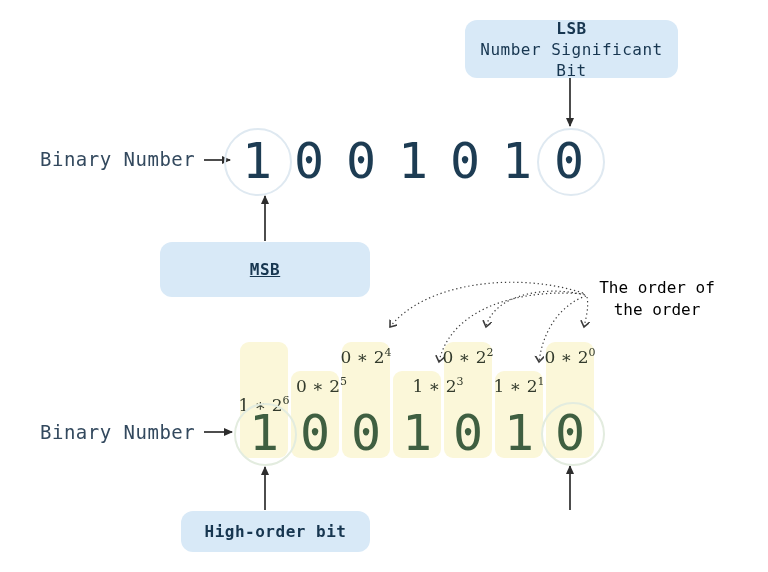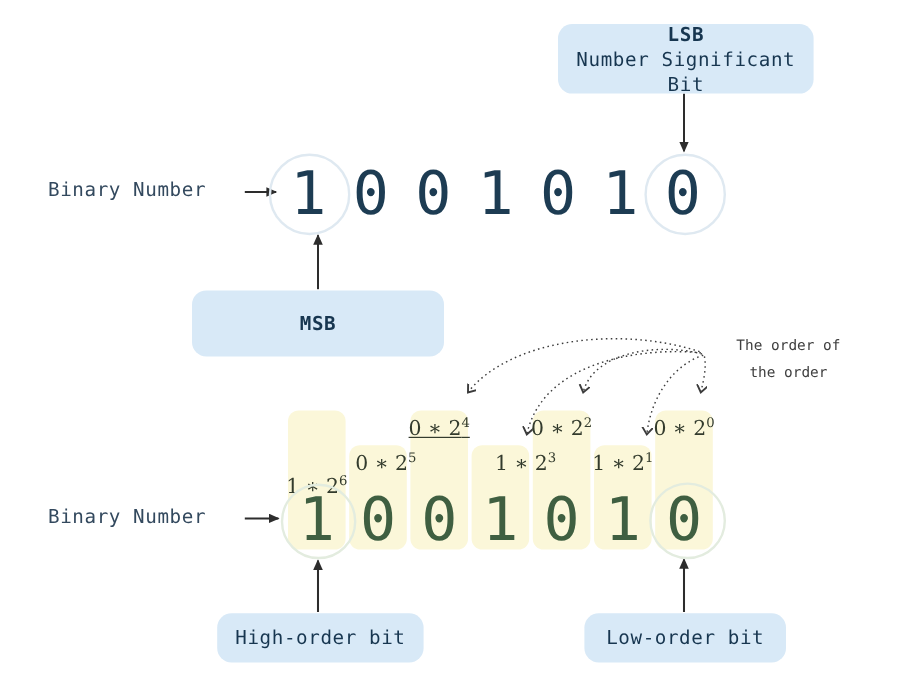--- a/index.html
+++ b/index.html
@@ -5,37 +5,37 @@
   html,body{margin:0;padding:0;background:#fff;}
   .stage{
     position:relative; width:768px; height:572px; background:#ffffff;
     font-family:"DejaVu Sans Mono","Liberation Mono",monospace;
     overflow:hidden;
   }
   svg.arrows{position:absolute;left:0;top:0;width:768px;height:572px;pointer-events:none;}
 
   
   .side-label{
-    position:absolute; font-size:16px; letter-spacing:.5px; color:#33495e; white-space:nowrap;
+    position:absolute; font-size:19px; letter-spacing:.5px; color:#33495e; white-space:nowrap;
   }
   .order-note{
     position:absolute; left:592px; top:277px; width:130px; text-align:center;
-    font-size:12px; line-height:22px; color:#404040;
+    font-size:16px; line-height:22px; color:#000000;
   }
 
   
   .callout{
     position:absolute; background:#d8e9f7; border-radius:12px; color:#173650;
     display:flex; flex-direction:column; justify-content:center; align-items:center;
     font-size:16px; line-height:21px; text-align:center; letter-spacing:.5px;
   }
   .callout .abbr{font-weight:bold;}
   .callout.lsb{left:465px; top:20px; width:213px; height:58px;}
-  .callout.msb{left:160px; top:242px; width:210px; height:55px;}
-  .callout.high{left:181px; top:511px; width:172px; height:41px;}
+  .callout.msb{left:160px; top:242px; width:210px; height:55px;text-decoration:underline;}
+  .callout.high{left:181px; top:511px; width:189px; height:41px;font-weight:bold;}
   .callout.low{left:487px; top:511px; width:168px; height:41px;}
 
   
   .bit{
     position:absolute; width:52px; text-align:center;
     font-size:50px; line-height:54px;
   }
   .bit.top{color:#1d3c53; top:134px;}
   .bit.bot{color:#3f5f41; top:406px;}
   .bit.zero::after{
@@ -132,21 +132,21 @@
   <div class="col tall" style="left:444px;"></div>
   <div class="col short" style="left:495px;"></div>
   <div class="col tall" style="left:546px;"></div>
 
   <div class="power hi" style="left:232px;margin-top:48px;">
     <span>1 ∗ 2</span><sup>6</sup>
   </div>
   <div class="power lo" style="left:283px;text-align:right;">
     <span>0 ∗ 2</span><sup>5</sup>
   </div>
-  <div class="power hi" style="left:334px;text-decoration:underline;">
+  <div class="power hi" style="left:334px;">
     <span>0 ∗ 2</span><sup>4</sup>
   </div>
   <div class="power lo" style="left:406px;">
     <span>1 ∗ 2</span><sup>3</sup>
   </div>
   <div class="power hi" style="left:436px;text-align:center;">
     <span>0 ∗ 2</span><sup>2</sup>
   </div>
   <div class="power lo" style="left:487px;">
     <span>1 ∗ 2</span><sup>1</sup>
@@ -170,17 +170,14 @@
 
   <div class="order-note">
     <div>The order of</div>
     <div>the order</div>
   </div>
 
   <div class="callout high">
     <div>High-order bit</div>
   </div>
 
-  <div class="callout low">
-    <div>Low-order bit</div>
-  </div>
 
 </div>
 
 </body></html>

